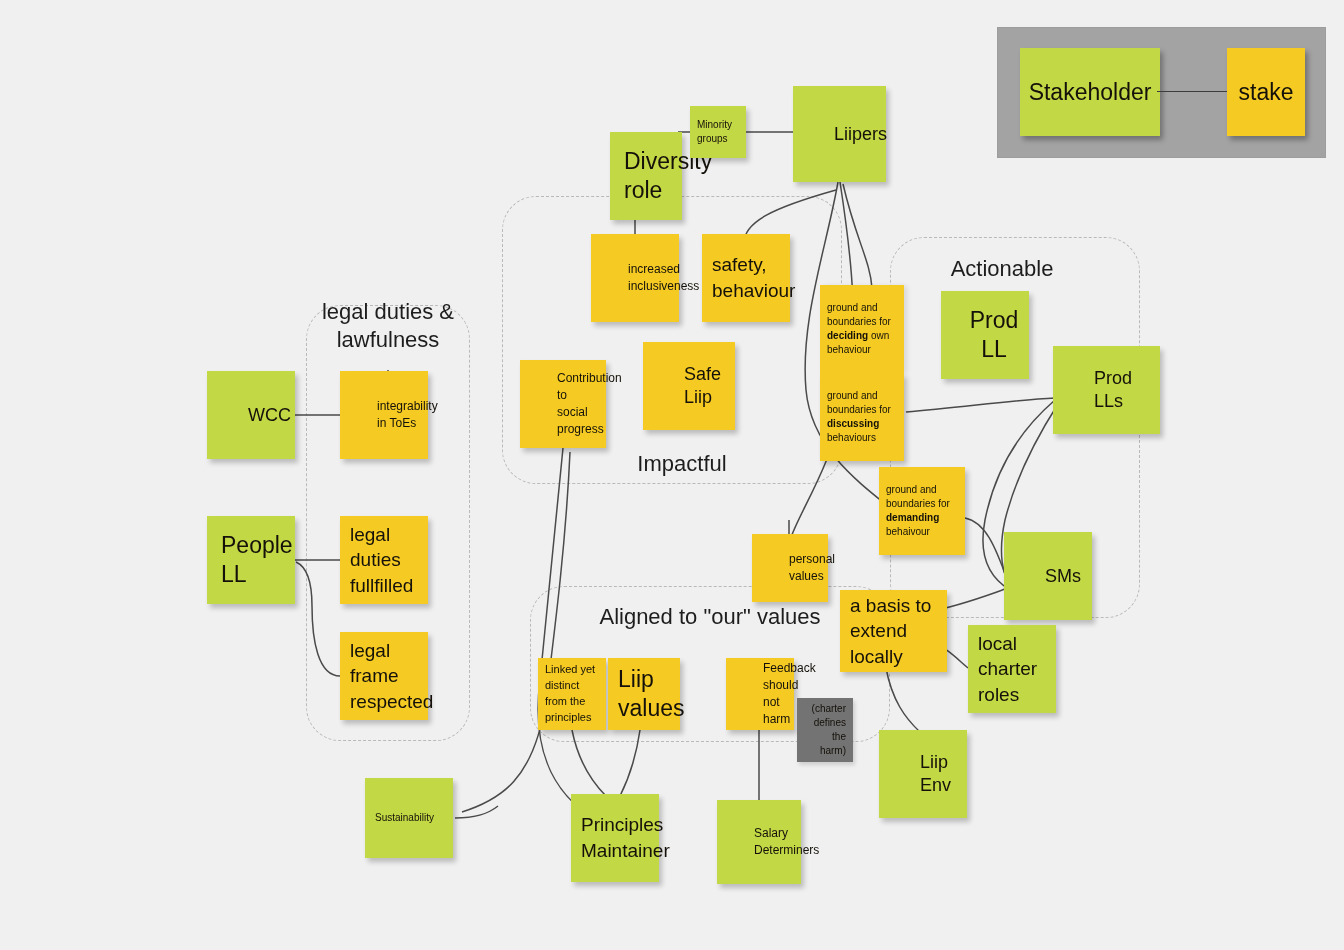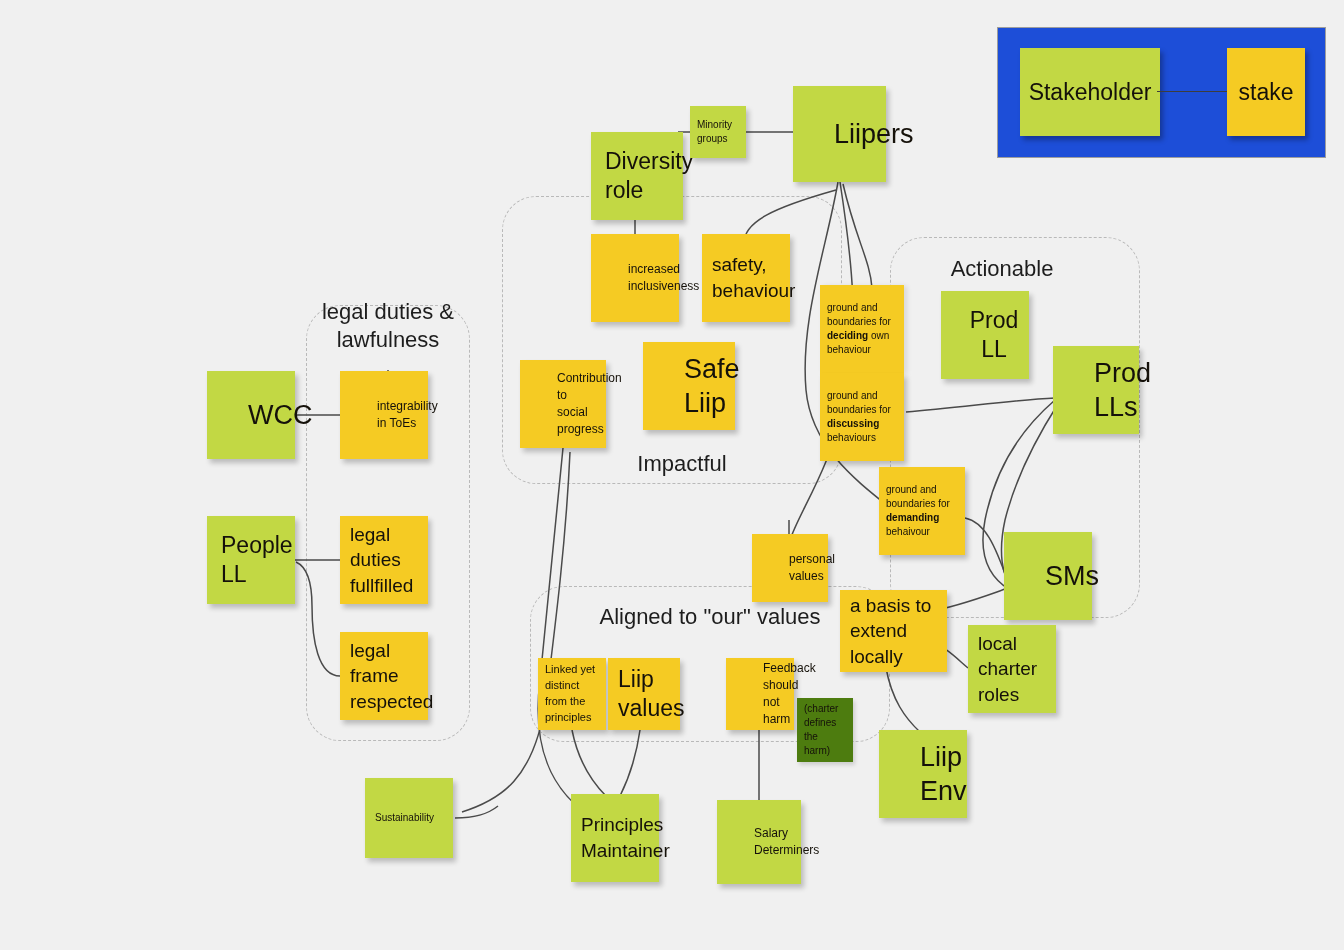--- a/index.html
+++ b/index.html
@@ -22,28 +22,28 @@
     display: flex;
     flex-direction: column;
     justify-content: center;
     color: #15110a;
     box-shadow: 3px 4px 5px rgba(0,0,0,0.22);
     z-index: 5;
     white-space: pre-line;
   }
   .note.green  { background: #c2d844; }
   .note.yellow { background: #f5cb23; }
-  .note.white  { background: #4d7c0f; box-shadow: 2px 3px 4px rgba(0,0,0,0.14); }
+  .note.white  { background: #737373; box-shadow: 2px 3px 4px rgba(0,0,0,0.14); text-align: right; }
 
   .note .txt { display: block; }
   .pad-lg { padding: 0 14px; }
   .pad-sm { padding: 0 10px; }
   .pad-xs { padding: 0 7px; }
 
-  .f-xl   { font-size: 27px; line-height: 1.26; padding-left: 41px; }
+  .f-xl   { font-size: 18px; line-height: 1.26; padding-left: 41px; }
   .f-lg   { font-size: 23px; line-height: 1.26; }
   .f-md   { font-size: 19px; line-height: 1.35; }
   .f-sm   { font-size: 12px; line-height: 1.42; padding-left: 37px; }
   .f-xs   { font-size: 10px; line-height: 1.42; }
   .f-xxs  { font-size: 11px; line-height: 1.45; }
   .center { text-align: center; align-items: center; }
 
   
   .note.stack-top    { box-shadow: 3px 1px 5px rgba(0,0,0,0.10); }
 
@@ -62,21 +62,21 @@
     z-index: 3;
     text-align: center;
     line-height: 1.28;
   }
 
   
   #legend {
     position: absolute;
     left: 997px; top: 27px;
     width: 327px; height: 129px;
-    background: #1d4ed8;
+    background: #a3a3a3;
     border: 1.5px solid #9d9d9d;
     z-index: 8;
   }
   #legend .note { box-shadow: 3px 4px 5px rgba(0,0,0,0.3); }
   #legend-line {
     position: absolute;
     left: 1157px; top: 91px;
     width: 70px; height: 0;
     border-top: 1.6px solid #3d3d3d;
     z-index: 9;
@@ -156,21 +156,21 @@
 
     <path d="M 572 730 C 578 760 592 782 606 796"></path>
 
     <path d="M 640 730 C 636 758 628 780 620 796"></path>
 
     <line x1="759" y1="730" x2="759" y2="800"></line>
 
     <line x1="789" y1="520" x2="789" y2="541"></line>
   </svg>
 
-  <div class="note green f-lg pad-lg" style="left:591px; top:88px; width:92px; height:88px;margin-top:44px;">
+  <div class="note green f-lg pad-lg" style="left:610px; top:88px; width:72px; height:88px;margin-top:44px;">
     <span class="txt">Diversity
 role</span>
   </div>
 
   <div class="note green f-xs pad-xs" style="left:690px; top:106px; width:56px; height:52px;">
     <span class="txt">Minority
 groups</span>
   </div>
 
   <div class="note green f-xl pad-lg" style="left:793px; top:86px; width:93px; height:96px;">
@@ -215,21 +215,21 @@
     <span class="txt"><span>ground and
 boundaries for
 </span><span class="b">demanding</span><span>
 behaivour</span></span>
   </div>
 
   <div class="note green f-lg pad-sm center" style="left:941px; top:291px; width:88px; height:88px;padding-left:28px;">
     <span class="txt">Prod LL</span>
   </div>
 
-  <div class="note green f-xl pad-lg" style="left:1053px; top:346px; width:86px; height:88px;">
+  <div class="note green f-xl pad-lg" style="left:1053px; top:346px; width:107px; height:88px;">
     <span class="txt">Prod
 LLs</span>
   </div>
 
   <div class="note green f-xl pad-lg" style="left:1004px; top:532px; width:88px; height:88px;">
     <span class="txt">SMs</span>
   </div>
 
   <div class="note green f-xl pad-lg" style="left:207px; top:371px; width:88px; height:88px;">
     <span class="txt">WCC</span>

